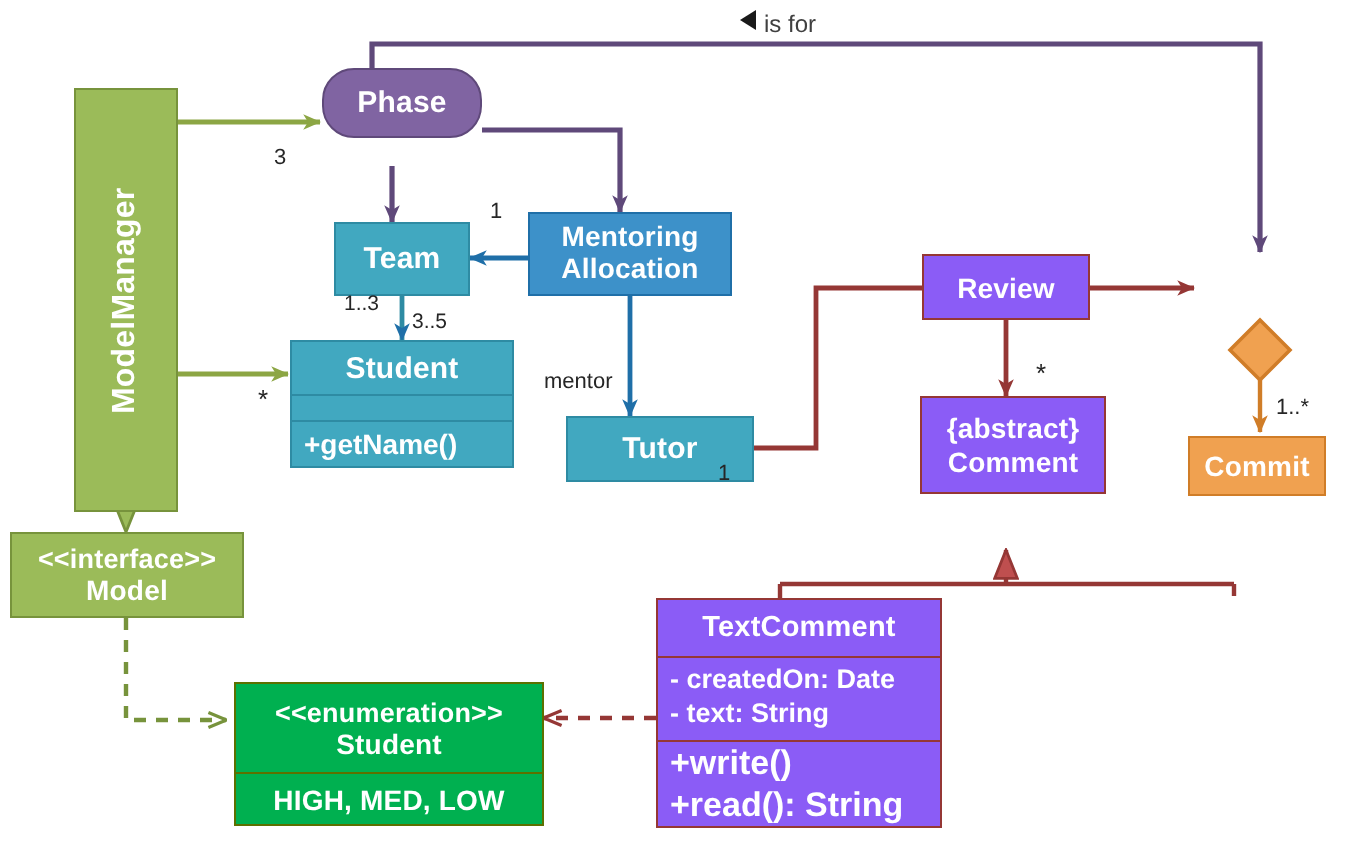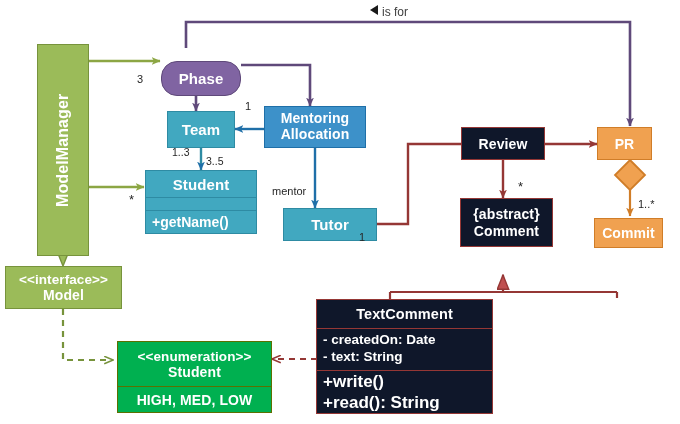--- a/index.html
+++ b/index.html
@@ -16,21 +16,21 @@
   .members{font-weight:bold;text-align:left;align-items:flex-start !important;
            padding-left:6px;}
   .members div{line-height:1.25;}
 
   
   .green  {background:#9BBB59;border:1.5px solid #77933C;}
   .blue   {background:#3D91C9;border:1.5px solid #1F6FA8;}
   .teal   {background:#41A8C0;border:1.5px solid #2E8BA3;}
   .teal .sep{border-top:1.5px solid #2E8BA3;}
   .purple {background:#8064A2;border:1.5px solid #5F497A;}
-  .red    {background:#0f172a;border:1.5px solid #953735;justify-content:flex-end;}
+  .red    {background:#8b5cf6;border:1.5px solid #953735;justify-content:flex-end;}
   .red .sep{border-top:1.5px solid #953735;}
   .orange {background:#F0A150;border:1.5px solid #D07D28;}
   .emerald{background:#00B050;border:1.5px solid #5C7000;}
   .emerald .sep{border-top:1.5px solid #5C7000;}
 
   .vert{writing-mode:vertical-rl;transform:rotate(180deg);white-space:nowrap;}
 
   .edge-label{position:absolute;color:#262626;font-size:11px;white-space:nowrap;}
   .edge-label.small{font-size:10.5px;}
   .star{font-size:13px;}
@@ -125,21 +125,21 @@
   </div>
 
   <div class="node emerald" style="left:117px;top:341px;width:155px;height:72px;">
     <div class="comp" style="height:44px;">
       <div class="title" style="font-size:13.5px;">&lt;&lt;enumeration&gt;&gt;</div>
       <div class="title" style="font-size:14px;">Student</div>
     </div>
     <div class="comp sep title" style="flex:1;font-size:14px;">HIGH, MED, LOW</div>
   </div>
 
-  <div class="node purple" style="left:161px;top:61px;width:80px;height:35px;border-radius:16px;">
+  <div class="node purple" style="left:161px;top:34px;width:80px;height:35px;border-radius:16px;">
     <div class="comp title" style="flex:1;font-size:15px;">Phase</div>
   </div>
 
   <div class="node teal" style="left:167px;top:111px;width:68px;height:37px;">
     <div class="comp title" style="flex:1;font-size:15px;">Team</div>
   </div>
 
   <div class="node teal" style="left:145px;top:170px;width:112px;height:64px;">
     <div class="comp title" style="height:26px;font-size:15px;">Student</div>
     <div class="comp sep members" style="height:13px;font-size:12px;"></div>
@@ -161,36 +161,33 @@
     <div class="comp title" style="flex:1;font-size:14px;">Review</div>
   </div>
 
   <div class="node red" style="left:460px;top:198px;width:93px;height:49px;">
     <div class="comp" style="flex:1;">
       <div class="title" style="font-size:14px;line-height:1.15;">{abstract}</div>
       <div class="title" style="font-size:14px;line-height:1.15;">Comment</div>
     </div>
   </div>
 
-  <div class="node red" style="left:316px;top:299px;width:177px;height:115px;">
+  <div class="node red" style="left:328px;top:299px;width:143px;height:115px;">
     <div class="comp title" style="height:28px;font-size:14.5px;">TextComment</div>
     <div class="comp sep members" style="height:42px;justify-content:center;font-size:13.5px;">
       <div>- createdOn: Date</div>
       <div>- text: String</div>
     </div>
     <div class="comp sep members" style="flex:1;justify-content:center;font-size:17px;">
       <div>+write()</div>
       <div>+read(): String</div>
     </div>
   </div>
 
 
-  <div class="node orange" style="left:597px;top:127px;width:55px;height:33px;">
-    <div class="comp title" style="flex:1;font-size:14px;">PR</div>
-  </div>
 
   <div class="node orange" style="left:594px;top:218px;width:69px;height:30px;">
     <div class="comp title" style="flex:1;font-size:14px;">Commit</div>
   </div>
 
   <div class="isfor" style="left:370px;top:5px;">
     <span class="tri-left"></span><span>is for</span>
   </div>
 
   <div class="edge-label" style="left:137px;top:73px;">3</div>

